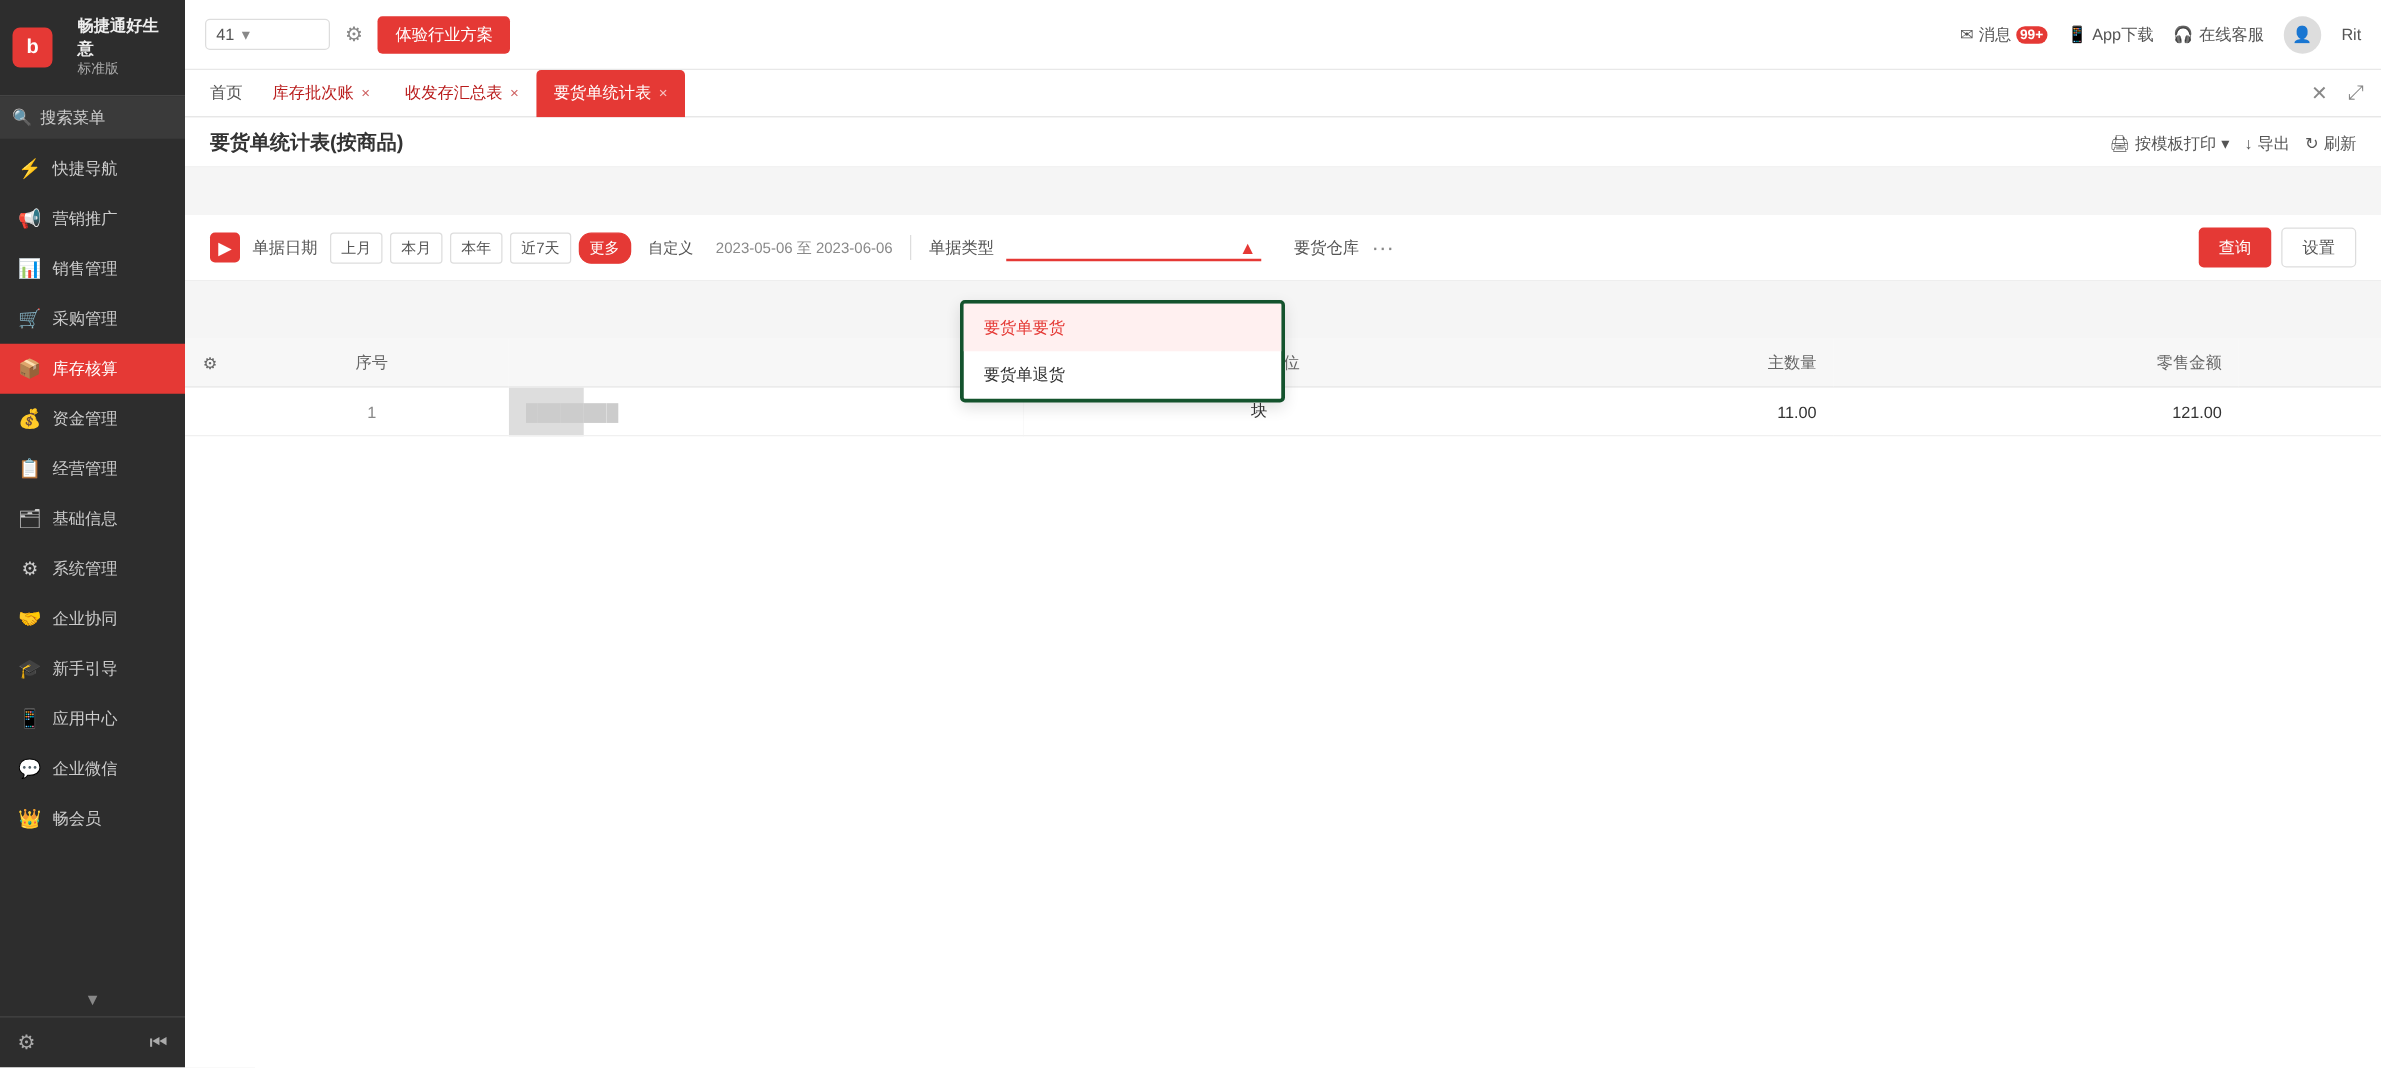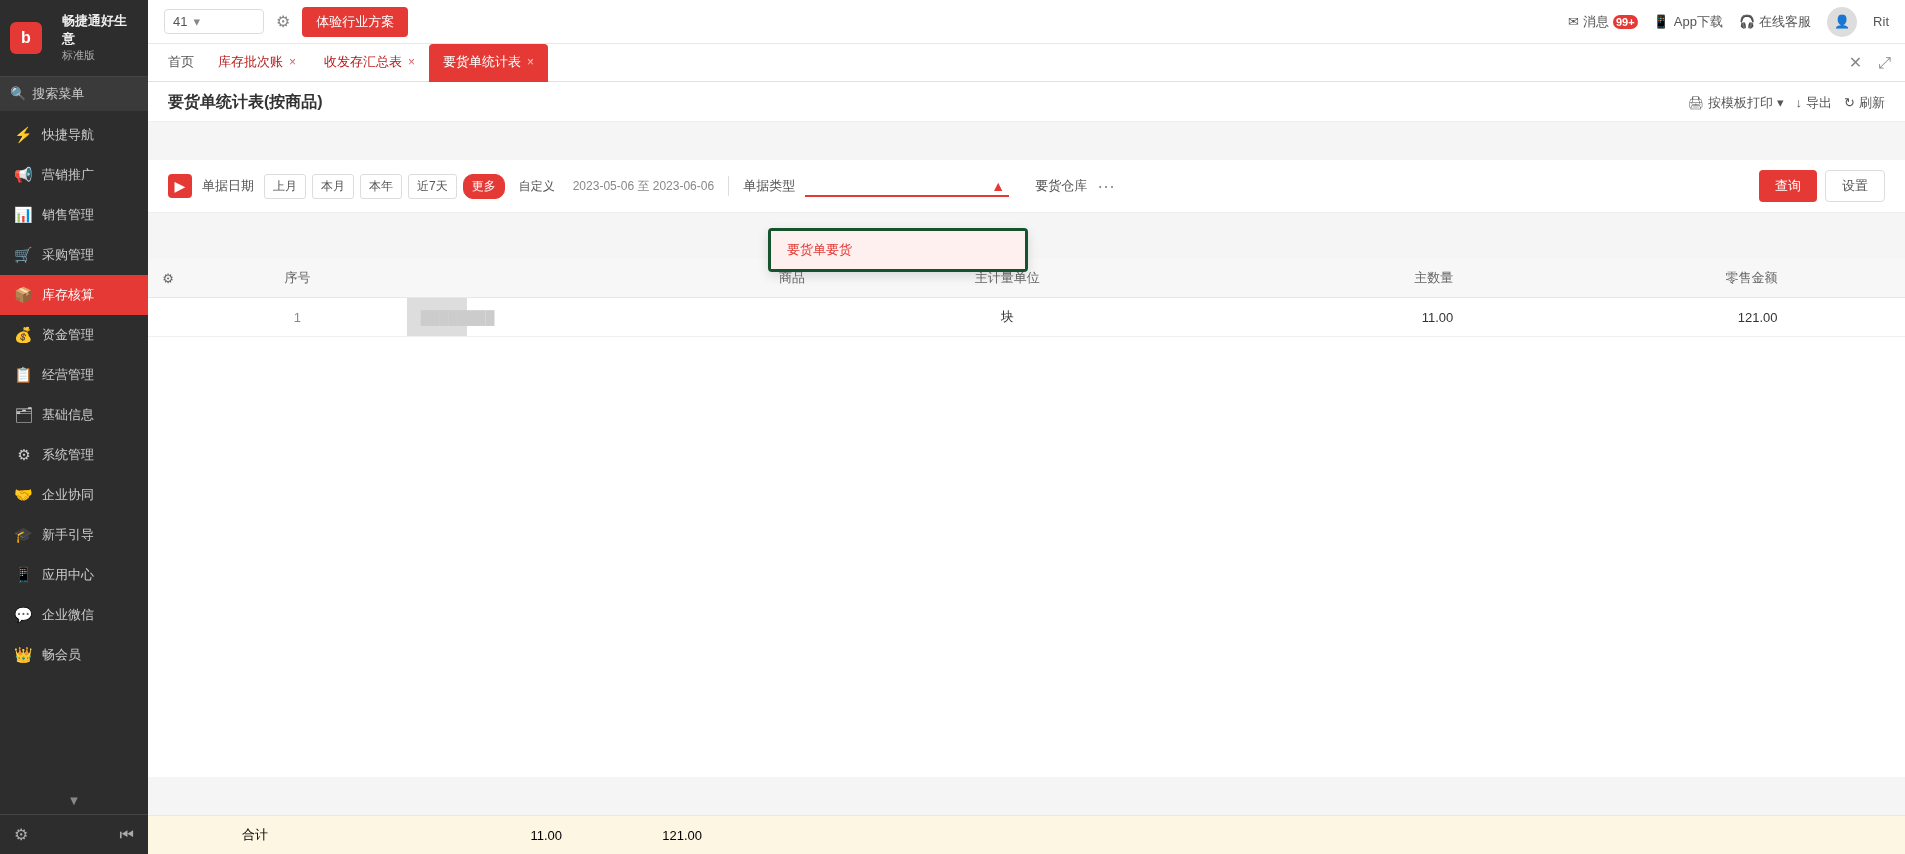--- a/index.html
+++ b/index.html
@@ -101,21 +101,21 @@
       overflow: hidden;
     }
 
     
     .topbar {
       display: flex;
       align-items: center;
       justify-content: space-between;
       background: #fff;
       padding: 0 16px;
-      height: 44px;
+      height: 56px;
       border-bottom: 1px solid #e8e8e8;
       flex-shrink: 0;
     }
     .topbar-left {
       display: flex;
       align-items: center;
       gap: 12px;
     }
     .topbar-selector {
       display: flex;
@@ -659,20 +659,23 @@
       <span class="filter-warehouse-dots">···</span>
 
       <div class="filter-actions">
         <button class="btn-query">查询</button>
         <button class="btn-settings">设置</button>
       </div>
 
       <div class="dropdown-overlay">
         <div class="dropdown-item selected">
           <span>要货单要货</span>
+        </div>
+        <div class="dropdown-item">
+          <span>要货单退货</span>
         </div>
       </div>
     </div>
 
     <div class="table-wrap">
       <table>
         <thead>
           <tr>
             <th class="settings-icon-th center">⚙</th>
             <th class="center">序号</th>
@@ -690,21 +693,14 @@
       <td class="gray-text" style="background:linear-gradient(90deg,#ddd 60px,transparent 60px); color:transparent; text-shadow:0 0 0 #ccc;">████████</td>
       <td class="center">块</td>
       <td class="right">11.00</td>
       <td class="right">121.00</td>
       <td></td>
     </tr>
           </tbody>
       </table>
     </div>
 
-    <div class="table-footer">
-    <span style="width:40px;display:inline-block;"></span>
-    <span style="width:40px;display:inline-block;"></span>
-    <span style="min-width:200px;">合计</span>
-    <span style="min-width:120px;text-align:right;">11.00</span>
-    <span style="min-width:120px;text-align:right;margin-left:20px;">121.00</span>
-  </div>
   </div>
 </div>
 
 </body></html>

